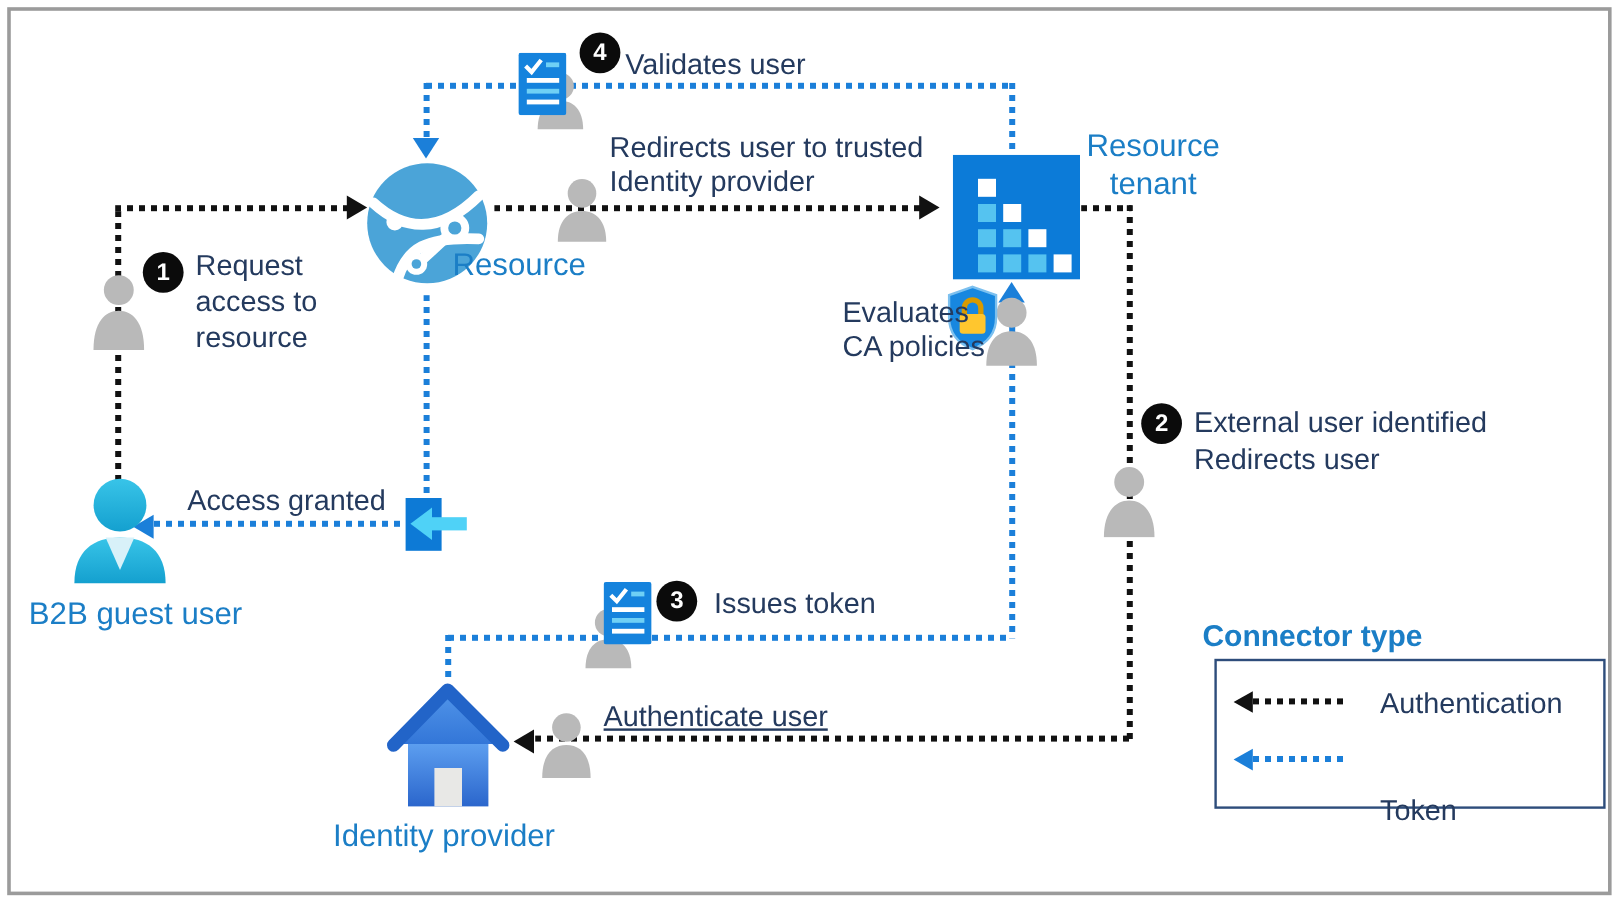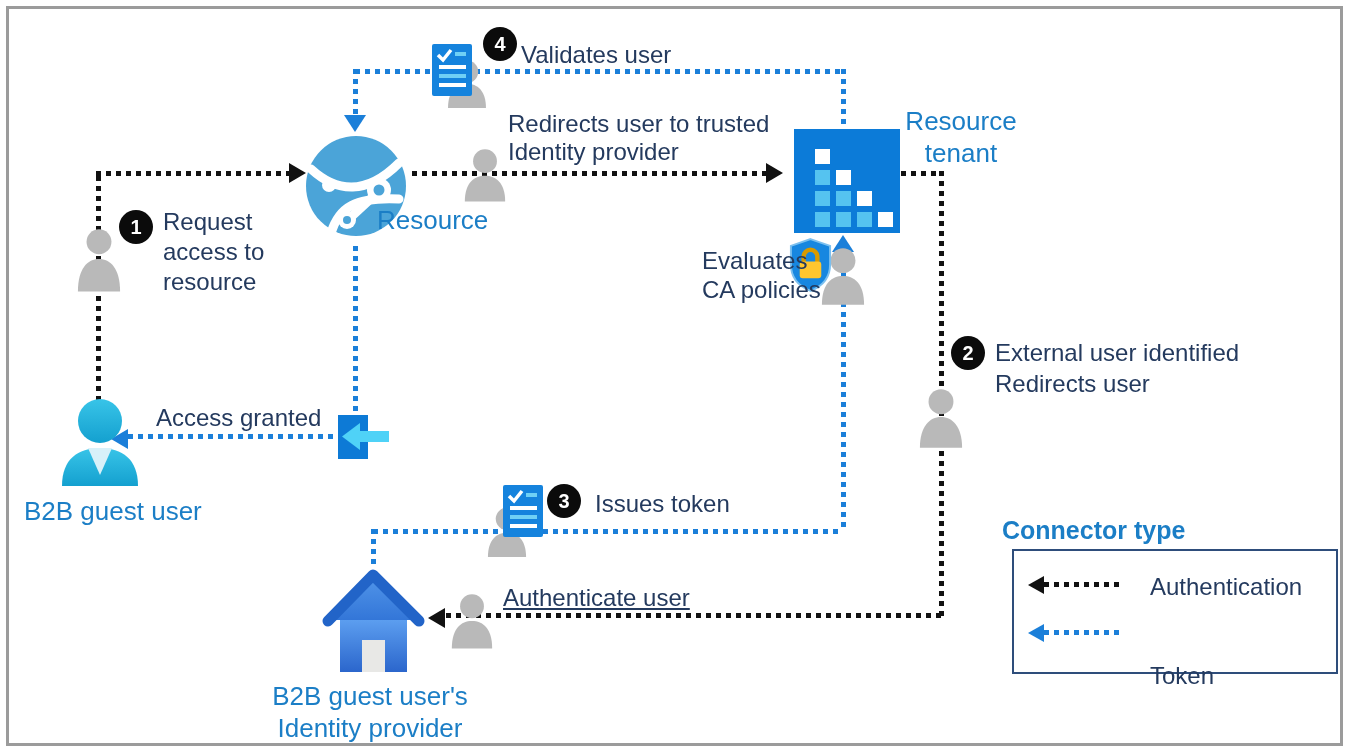--- a/index.html
+++ b/index.html
@@ -237,21 +237,20 @@
             <stop offset="1" stop-color="#3376d8"></stop>
         </linearGradient>
       </defs>
       <rect x="23" y="56" width="67" height="53" fill="url(#hbody)"></rect>
       <polygon points="56,16 15,57 97,57" fill="url(#hroof)"></polygon>
       <path d="M11,58 L56,12 L102,58" stroke="#2264c8" stroke-width="11" fill="none" stroke-linejoin="round" stroke-linecap="round"></path>
       <rect x="45" y="77" width="23" height="32" fill="#e8e8e6"></rect>
     </svg>
   </div>
   <div class="entity-label center" style="left:250px;top:680px;width:240px;">
-    <div>B2B guest user's</div>
     <div>Identity provider</div>
   </div>
 
   <div class="icon" style="left:450px;top:591px;width:44px;height:58px;">
     <svg width="44" height="58" viewBox="0 0 24 31">
         <circle cx="12" cy="8" r="6.5" fill="#b9b9b9"></circle>
     <path d="M1,31 C1,20 6,16 12,16 C18,16 23,20 23,31 Z" fill="#b9b9b9"></path>
       </svg>
   </div>
   <div class="step-text" style="left:503px;top:583px;text-decoration:underline;">Authenticate user</div>

